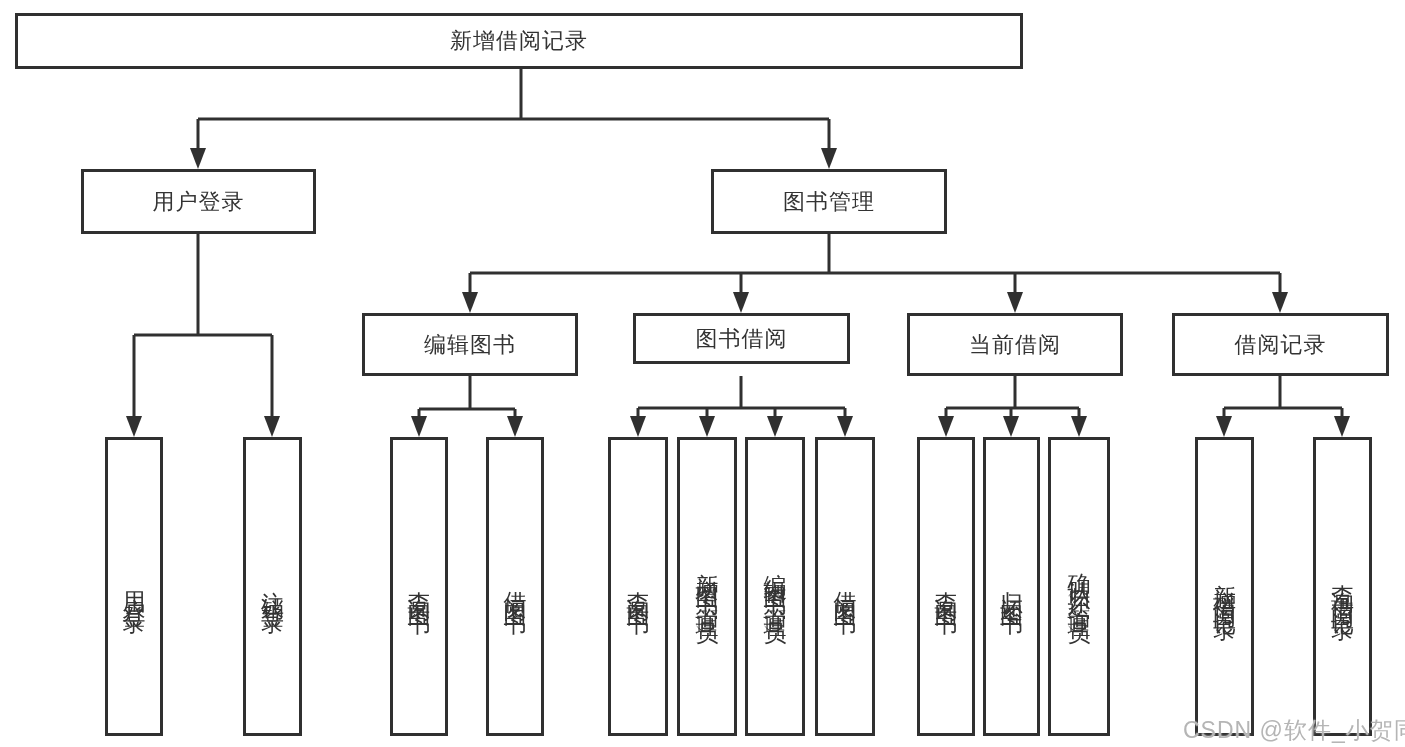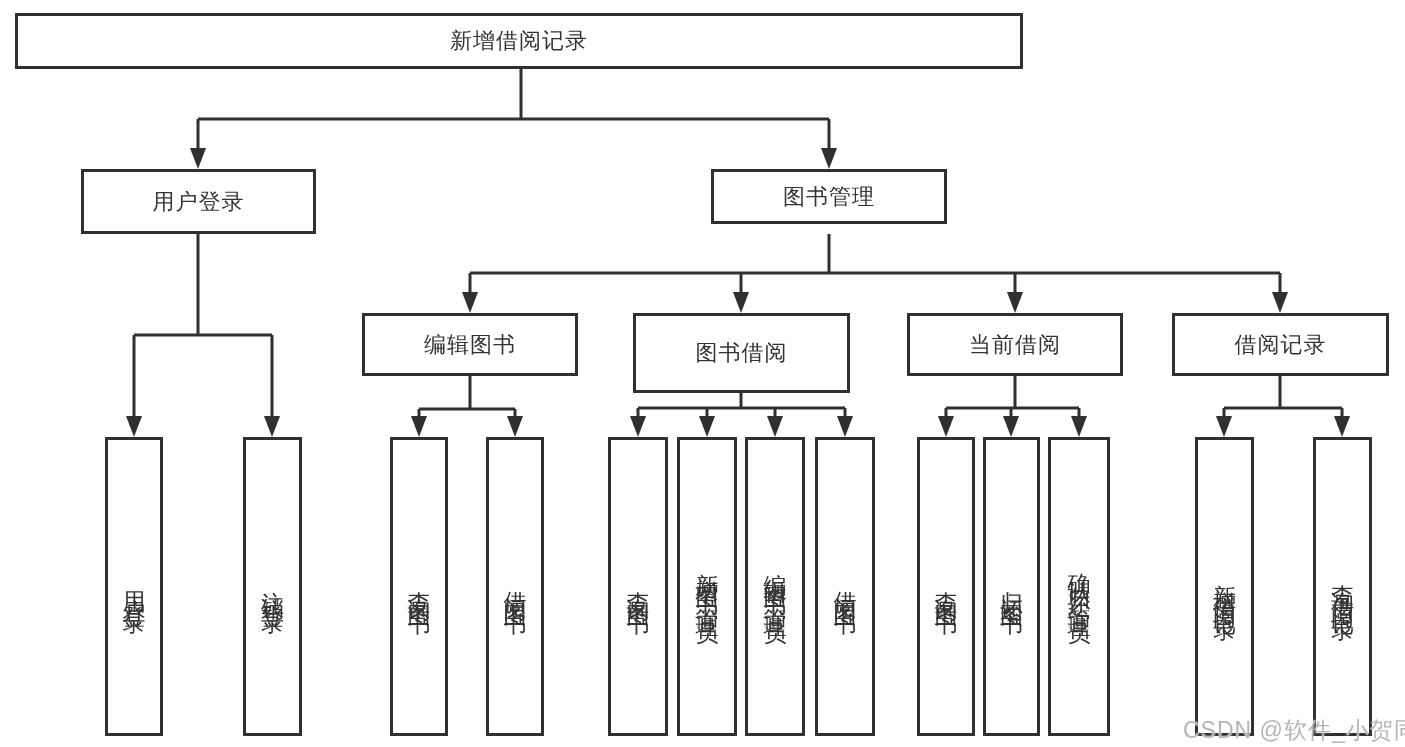--- a/index.html
+++ b/index.html
@@ -27,23 +27,23 @@
     justify-content: center;
   }
   .hlabel {
     font-size: 22px;
     color: #333333;
     letter-spacing: 1px;
     white-space: nowrap;
   }
   .root-box   { left: 15px;  top: 13px;  width: 1008px; height: 56px; }
   .l2a        { left: 81px;  top: 169px; width: 235px;  height: 65px; }
-  .l2b        { left: 711px; top: 169px; width: 236px;  height: 55px; }
+  .l2b        { left: 711px; top: 169px; width: 236px;  height: 65px; }
   .l3a        { left: 362px;  top: 313px; width: 216px; height: 63px; }
-  .l3b        { left: 633px;  top: 313px; width: 217px; height: 80px; }
+  .l3b        { left: 633px;  top: 313px; width: 217px; height: 51px; }
   .l3c        { left: 907px;  top: 313px; width: 216px; height: 63px; }
   .l3d        { left: 1172px; top: 313px; width: 217px; height: 63px; }
   .leaf { top: 437px; height: 299px; }
   .vtext {
     writing-mode: vertical-lr;
     text-orientation: upright;
     font-size: 23px;
     line-height: 1;
     letter-spacing: 7px;
     color: #333333;

